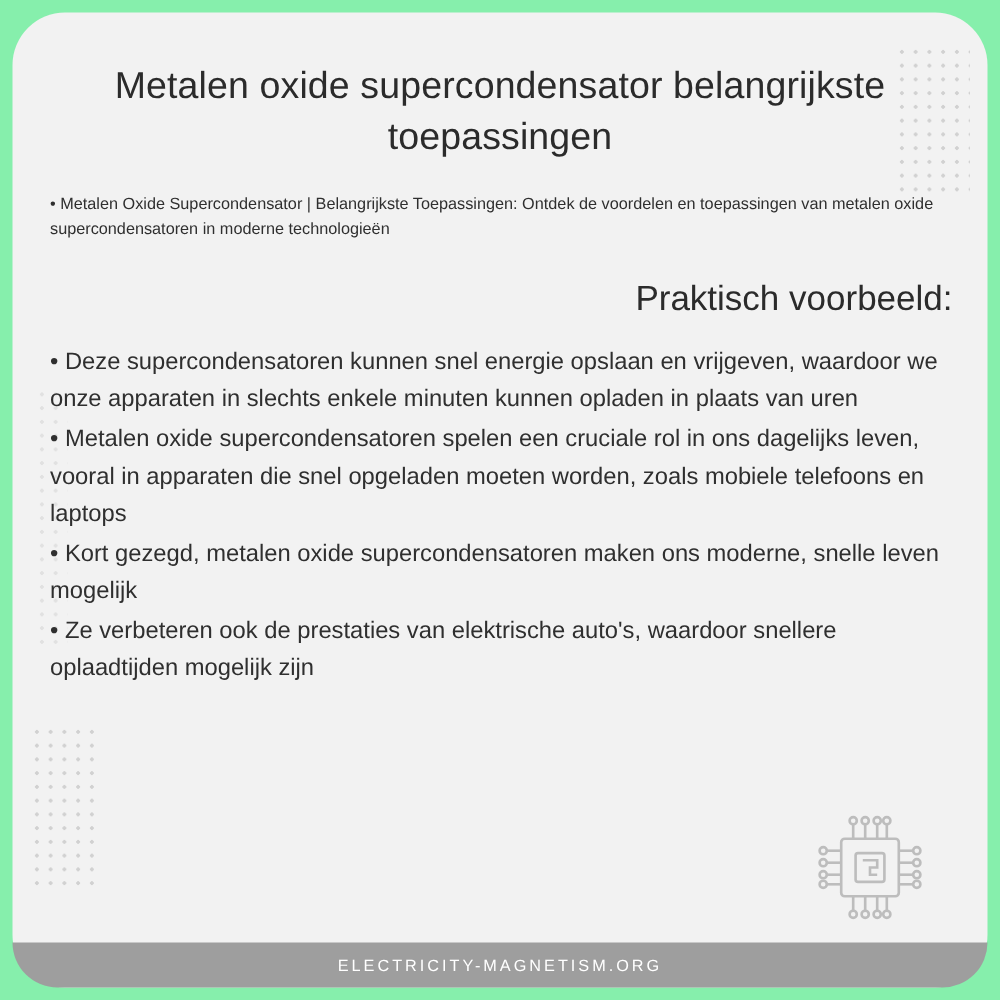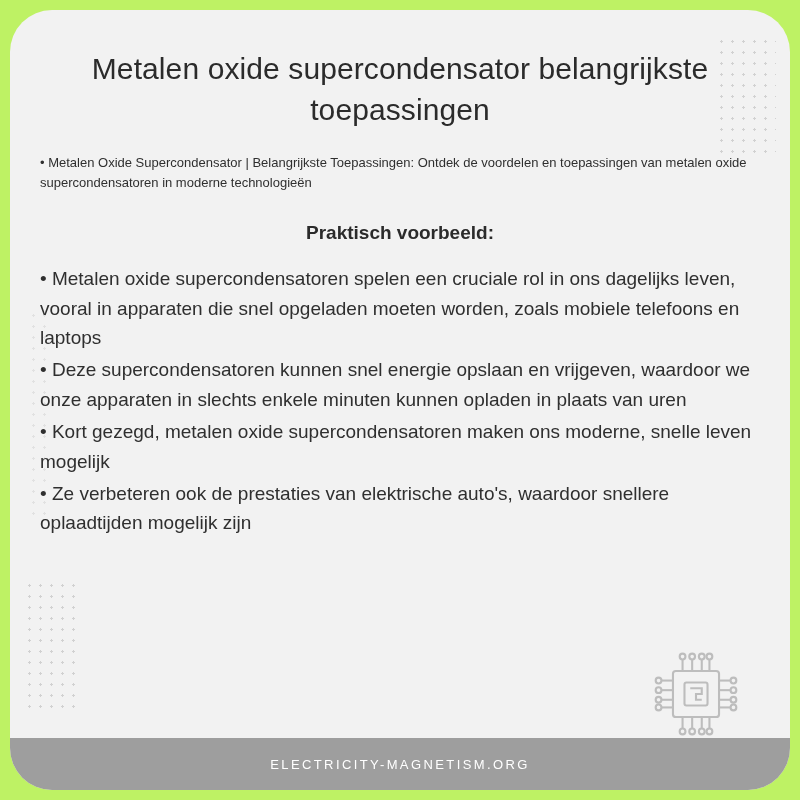--- a/index.html
+++ b/index.html
@@ -5,21 +5,21 @@
   * { box-sizing: border-box; margin: 0; padding: 0; }
   html, body {
     width: 800px; height: 800px;
     font-family: "Liberation Sans", sans-serif;
     background: #ffffff;
   }
   #card {
     position: relative;
     width: 800px; height: 800px;
     overflow: hidden;
-    background: #bef264;
+    background: #86efac;
   }
   .bg-panel {
     position: absolute;
     left: 10px; top: 10px;
     width: 780px; height: 780px;
     background: #f2f2f2;
     border-radius: 42px;
     overflow: hidden;
   }
   
@@ -52,24 +52,24 @@
 
   .para {
     font-size: 13px;
     color: #2f2f2f;
     line-height: 1.55;
     margin-top: 22px;
     padding: 0 2px;
   }
 
   h2.subtitle {
-    font-size: 19px;
-    font-weight: 700;
+    font-size: 28px;
+    font-weight: 400;
     color: #2b2b2b;
-    text-align: center;
+    text-align: right;
     margin-top: 28px;
     line-height: 1.3;
   }
 
   .bullets { margin-top: 18px; padding: 0 2px; }
   .bullet {
     font-size: 19px;
     color: #2f2f2f;
     line-height: 1.57;
     margin-bottom: 2px;
@@ -80,21 +80,21 @@
     position: absolute;
     right: 56px; bottom: 58px;
     width: 96px; height: 96px;
     opacity: .5;
   }
   .chip-icon svg { width: 100%; height: 100%; display: block; }
 
   .footer {
     position: absolute;
     left: 10px; right: 10px; bottom: 10px;
-    height: 52px;
+    height: 36px;
     background: #9e9e9e;
     border-bottom-left-radius: 42px;
     border-bottom-right-radius: 42px;
     display: flex;
     align-items: center;
     justify-content: center;
   }
   .footer span {
     font-size: 13px;
     letter-spacing: 2.4px;
@@ -115,22 +115,22 @@
 
   <div class="content">
 
     <h1 class="title">Metalen oxide supercondensator belangrijkste toepassingen</h1>
 
     <p class="para">• Metalen Oxide Supercondensator | Belangrijkste Toepassingen: Ontdek de voordelen en toepassingen van metalen oxide supercondensatoren in moderne technologieën</p>
 
     <h2 class="subtitle">Praktisch voorbeeld:</h2>
 
     <div class="bullets">
+      <p class="bullet">• Deze supercondensatoren kunnen snel energie opslaan en vrijgeven, waardoor we onze apparaten in slechts enkele minuten kunnen opladen in plaats van uren</p>
       <p class="bullet">• Metalen oxide supercondensatoren spelen een cruciale rol in ons dagelijks leven, vooral in apparaten die snel opgeladen moeten worden, zoals mobiele telefoons en laptops</p>
-      <p class="bullet">• Deze supercondensatoren kunnen snel energie opslaan en vrijgeven, waardoor we onze apparaten in slechts enkele minuten kunnen opladen in plaats van uren</p>
       <p class="bullet">• Kort gezegd, metalen oxide supercondensatoren maken ons moderne, snelle leven mogelijk</p>
       <p class="bullet">• Ze verbeteren ook de prestaties van elektrische auto's, waardoor snellere oplaadtijden mogelijk zijn</p>
     </div>
 
   </div>
 
   <div class="chip-icon">
     <svg viewBox="0 0 100 100" fill="none" stroke="#8a8a8a" stroke-width="2.2">
       <rect x="26" y="26" width="48" height="48" rx="3"></rect>
       <rect x="38" y="38" width="24" height="24" rx="2"></rect>

